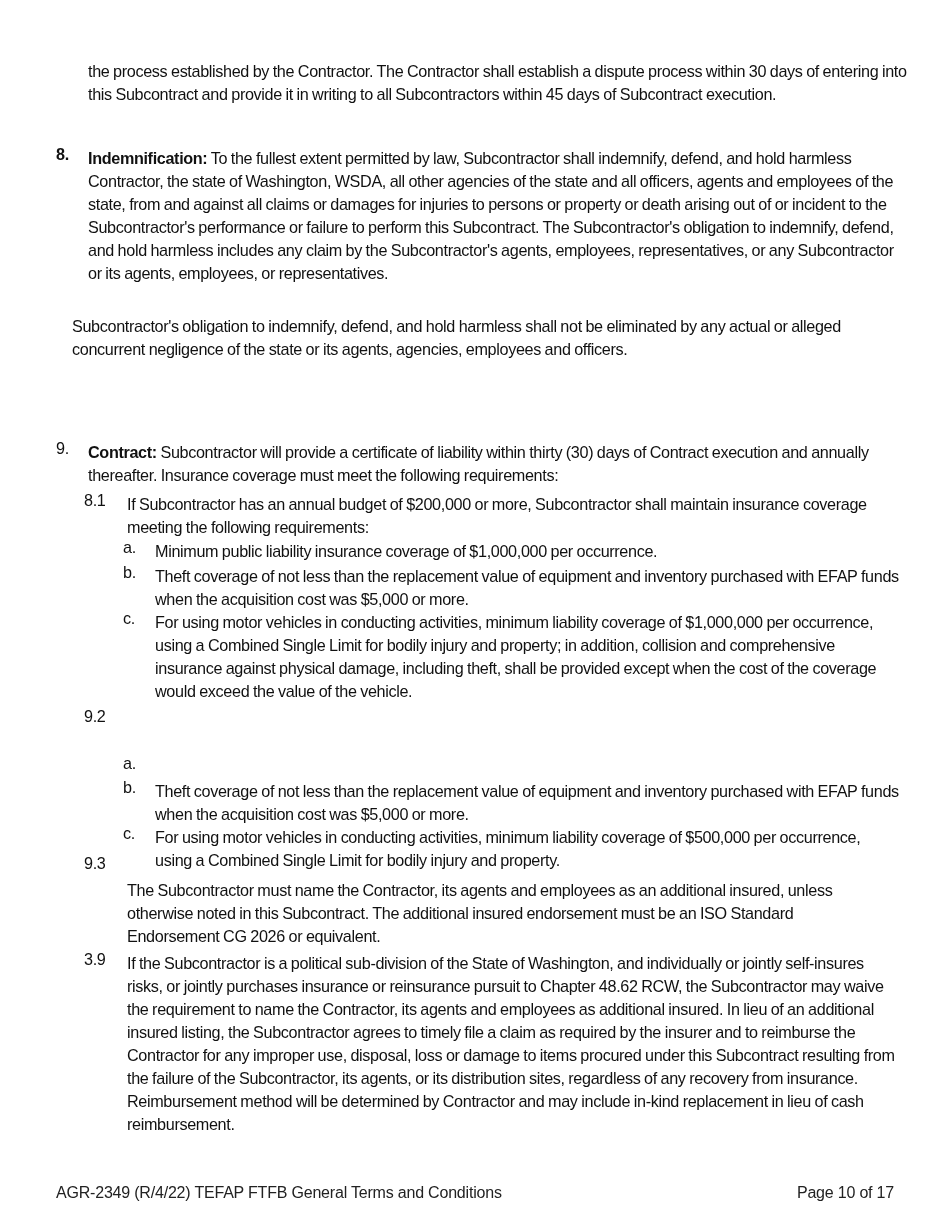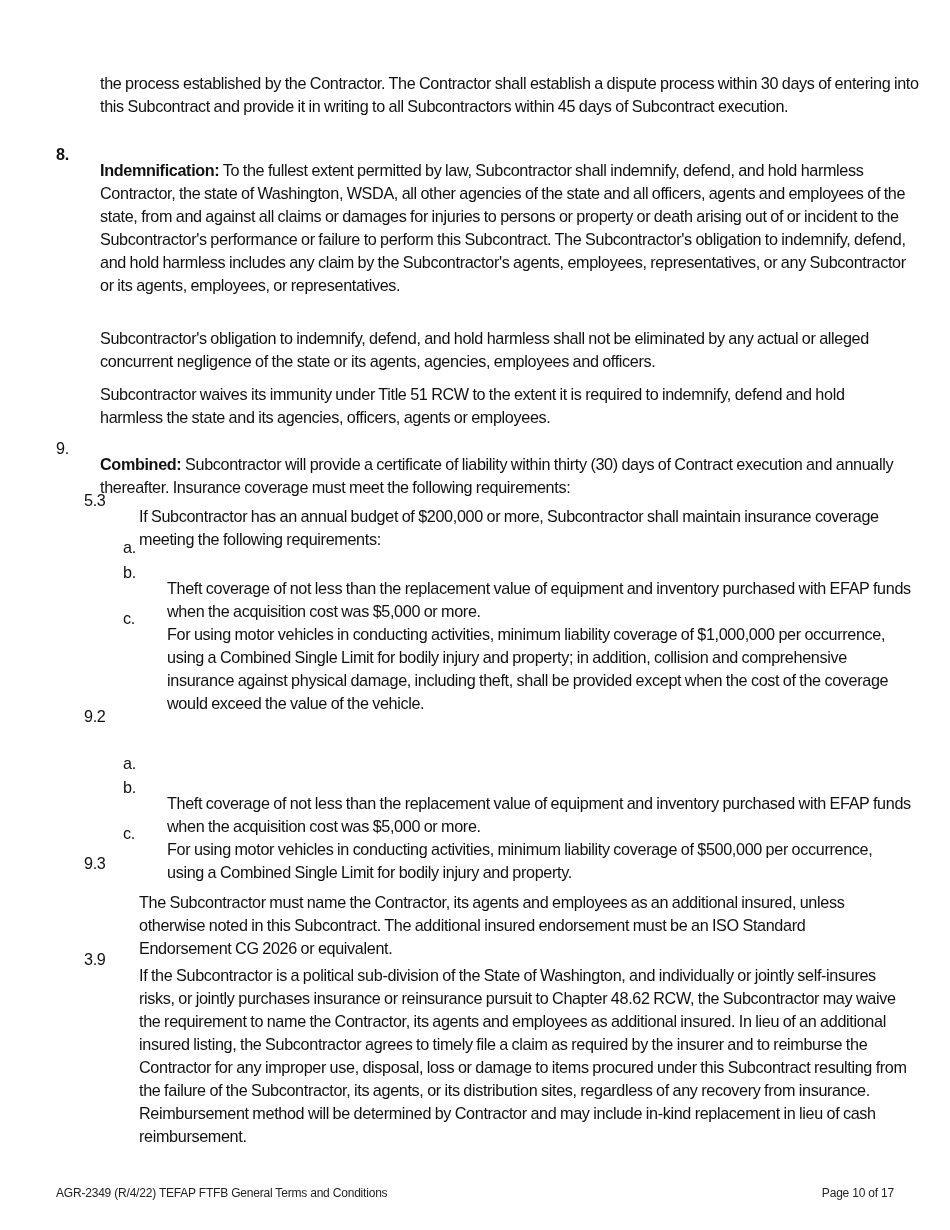--- a/index.html
+++ b/index.html
@@ -8,44 +8,44 @@
     font-family: "Liberation Sans", sans-serif;
     color: #111111;
   }
   .page { position: absolute; left: 0; top: 0; width: 950px; height: 1230px; }
   .txt {
     position: absolute;
     font-size: 16.2px;
     line-height: 23px;
     letter-spacing: -0.35px;
     word-spacing: -0.5px;
-    margin: 16px;
+    margin: 4px;
   }
   .num { position: absolute; font-size: 16.2px; line-height: 23px; margin: 0; letter-spacing: -0.35px; }
   b { font-weight: bold; }
-  .footer { position: absolute; font-size: 12px; line-height: 14px; letter-spacing: -0.2px; color: #222; }
+  .footer { position: absolute; font-size: 16px; line-height: 14px; letter-spacing: -0.2px; color: #222; }
 </style>
 </head>
 <body>
 
 <div class="page">
 
   <p class="txt" style="left:84px; top:56px; width:820px;">the process established by the Contractor.  The Contractor shall establish a dispute process within 30 days of entering into this Subcontract and provide it in writing to all Subcontractors within 45 days of Subcontract execution.</p>
 
   <span class="num" style="left:56px; top:143px; font-weight:bold;">8.</span>
   <p class="txt" style="left:84px; top:143px; width:820px;"><b>Indemnification:</b><span> To the fullest extent permitted by law, Subcontractor shall indemnify, defend, and hold harmless Contractor, the state of Washington, WSDA, all other agencies of the state and all officers, agents and employees of the state, from and against all claims or damages for injuries to persons or property or death arising out of or incident to the Subcontractor's performance or failure to perform this Subcontract. The Subcontractor's obligation to indemnify, defend, and hold harmless includes any claim by the Subcontractor's agents, employees, representatives, or any Subcontractor or its agents, employees, or representatives.</span></p>
-  <p class="txt" style="left:84px; top:311px; width:810px;">Subcontractor's obligation to indemnify, defend, and hold harmless shall not be eliminated by any actual or alleged concurrent negligence of the state or its agents, agencies, employees and officers.</p>
-  <p class="txt" style="left:84px; top:367px; width:800px;">Subcontractor waives its immunity under Title 51 RCW to the extent it is required to indemnify, defend and hold harmless the state and its agencies, officers, agents or employees.</p>
+  <p class="txt" style="left:68px; top:311px; width:810px;">Subcontractor's obligation to indemnify, defend, and hold harmless shall not be eliminated by any actual or alleged concurrent negligence of the state or its agents, agencies, employees and officers.</p>
 
   <span class="num" style="left:56px; top:437px;">9.</span>
-  <p class="txt" style="left:84px; top:437px; width:820px;"><b>Combined:</b><span> Subcontractor will provide a certificate of liability within thirty (30) days of Contract execution and annually thereafter.  Insurance coverage must meet the following requirements:</span></p>
+  <p class="txt" style="left:84px; top:437px; width:820px;"><b>Contract:</b><span> Subcontractor will provide a certificate of liability within thirty (30) days of Contract execution and annually thereafter.  Insurance coverage must meet the following requirements:</span></p>
 
-  <span class="num" style="left:84px; top:489px;">5.3</span>
+  <span class="num" style="left:84px; top:489px;">8.1</span>
   <p class="txt" style="left:123px; top:489px; width:770px;">If Subcontractor has an annual budget of $200,000 or more, Subcontractor shall maintain insurance coverage meeting the following requirements:</p>
   <span class="num" style="left:123px; top:536px;">a.</span>
+  <p class="txt" style="left:151px; top:536px; width:745px;">Minimum public liability insurance coverage of $1,000,000 per occurrence.</p>
   <span class="num" style="left:123px; top:561px;">b.</span>
   <p class="txt" style="left:151px; top:561px; width:745px;">Theft coverage of not less than the replacement value of equipment and inventory purchased with EFAP funds when the acquisition cost was $5,000 or more.</p>
   <span class="num" style="left:123px; top:607px;">c.</span>
   <p class="txt" style="left:151px; top:607px; width:745px;">For using motor vehicles in conducting activities, minimum liability coverage of $1,000,000 per occurrence, using a Combined Single Limit for bodily injury and property; in addition, collision and comprehensive insurance against physical damage, including theft, shall be provided except when the cost of the coverage would exceed the value of the vehicle.</p>
 
   <span class="num" style="left:84px; top:705px;">9.2</span>
   <span class="num" style="left:123px; top:752px;">a.</span>
   <span class="num" style="left:123px; top:776px;">b.</span>
   <p class="txt" style="left:151px; top:776px; width:745px;">Theft coverage of not less than the replacement value of equipment and inventory purchased with EFAP funds when the acquisition cost was $5,000 or more.</p>
   <span class="num" style="left:123px; top:822px;">c.</span>

